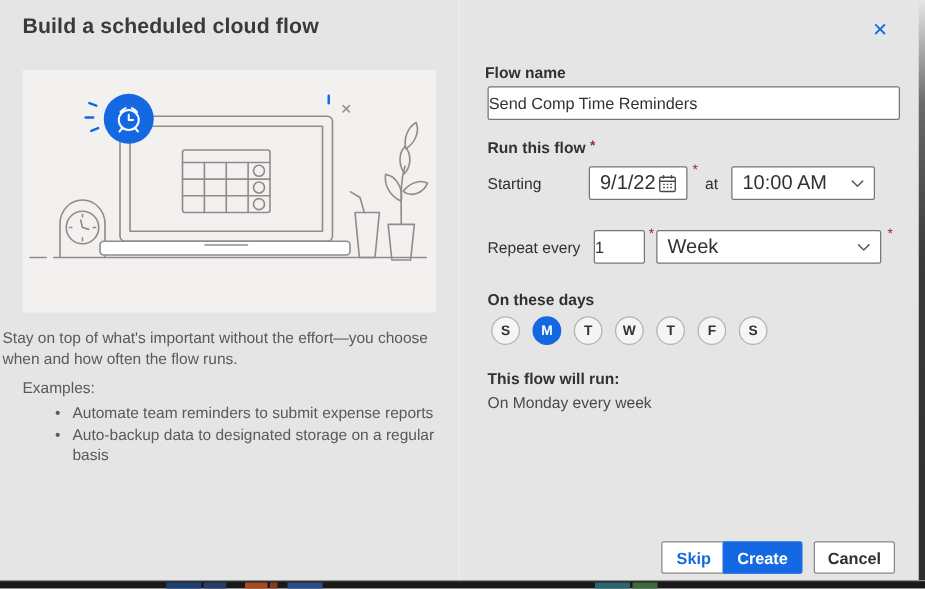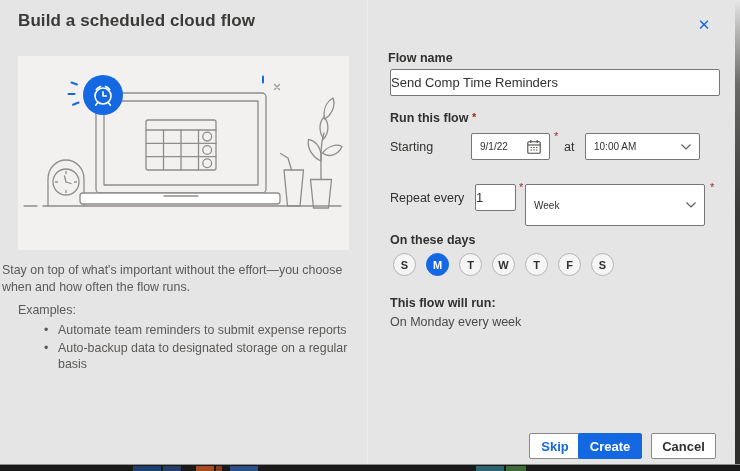--- a/index.html
+++ b/index.html
@@ -22,21 +22,21 @@
   .right-edge { position:absolute; left:735px; top:0; width:5px; height:464px;
                 background:linear-gradient(#e6e6e6, #6a6a68 18%, #3a3a38 45%, #2e2e2c); }
 
   
   .lbl { position:absolute; font-size:12.5px; color:var(--ink); }
   .lbl.bold { font-weight:700; }
   .req { color:var(--required); font-size:11px; vertical-align:top; }
 
   .text-input { position:absolute; border:1px solid var(--border); border-radius:2px; background:#fff; color:var(--ink);
                 font-size:13px; font-family:"Liberation Sans", sans-serif; padding:0 0; }
-  .field { position:absolute; border:1px solid var(--border); border-radius:2px; background:#fff; display:flex; align-items:center; font-size:10px; color:var(--ink); }
+  .field { position:absolute; border:1px solid var(--border); border-radius:2px; background:#fff; display:flex; align-items:center; font-size:16px; color:var(--ink); }
   .field .val { flex:1; padding-left:8px; white-space:nowrap; }
   .field .icon-slot { padding-right:7px; display:flex; align-items:center; }
   .req-float { position:absolute; font-size:11px; color:var(--required); }
 
   .day-row { position:absolute; left:393px; top:253px; display:flex; gap:10px; }
   .day { width:23px; height:23px; border-radius:50%; border:1px solid #b6b4b2; background:#f6f5f5; color:var(--ink);
          font-size:11px; font-weight:700; display:flex; align-items:center; justify-content:center; cursor:pointer; }
   .day.selected { background:var(--accent); border-color:var(--accent); color:#fff; }
 
   .btn { position:absolute; top:433px; height:26px; border-radius:2px; font-size:13px; font-weight:700;
@@ -147,21 +147,21 @@
     <span class="icon-slot">
       <svg width="12" height="8" viewBox="0 0 12 8">
           <path d="M1.5 1.5 L6 6 L10.5 1.5" stroke="#5f5d5b" stroke-width="1.2" fill="none"></path>
         </svg>
     </span>
   </div>
 
   <div class="lbl" style="left:390px; top:191px;">Repeat every</div>
   <input class="text-input" style="left: 475px; top: 184px; width: 41px; height: 27px;" value="1">
   <span class="req-float" style="left:519px; top:181px;">*</span>
-  <div class="field" style="left:525px; top:184px; width:180px; height:42px;">
+  <div class="field" style="left:525px; top:184px; width:180px; height:27px;">
     <span class="val">Week</span>
     <span class="icon-slot">
       <svg width="12" height="8" viewBox="0 0 12 8">
           <path d="M1.5 1.5 L6 6 L10.5 1.5" stroke="#5f5d5b" stroke-width="1.2" fill="none"></path>
         </svg>
     </span>
   </div>
   <span class="req-float" style="left:710px; top:181px;">*</span>
 
   <div class="lbl bold" style="left:390px; top:233px;">On these days</div>

